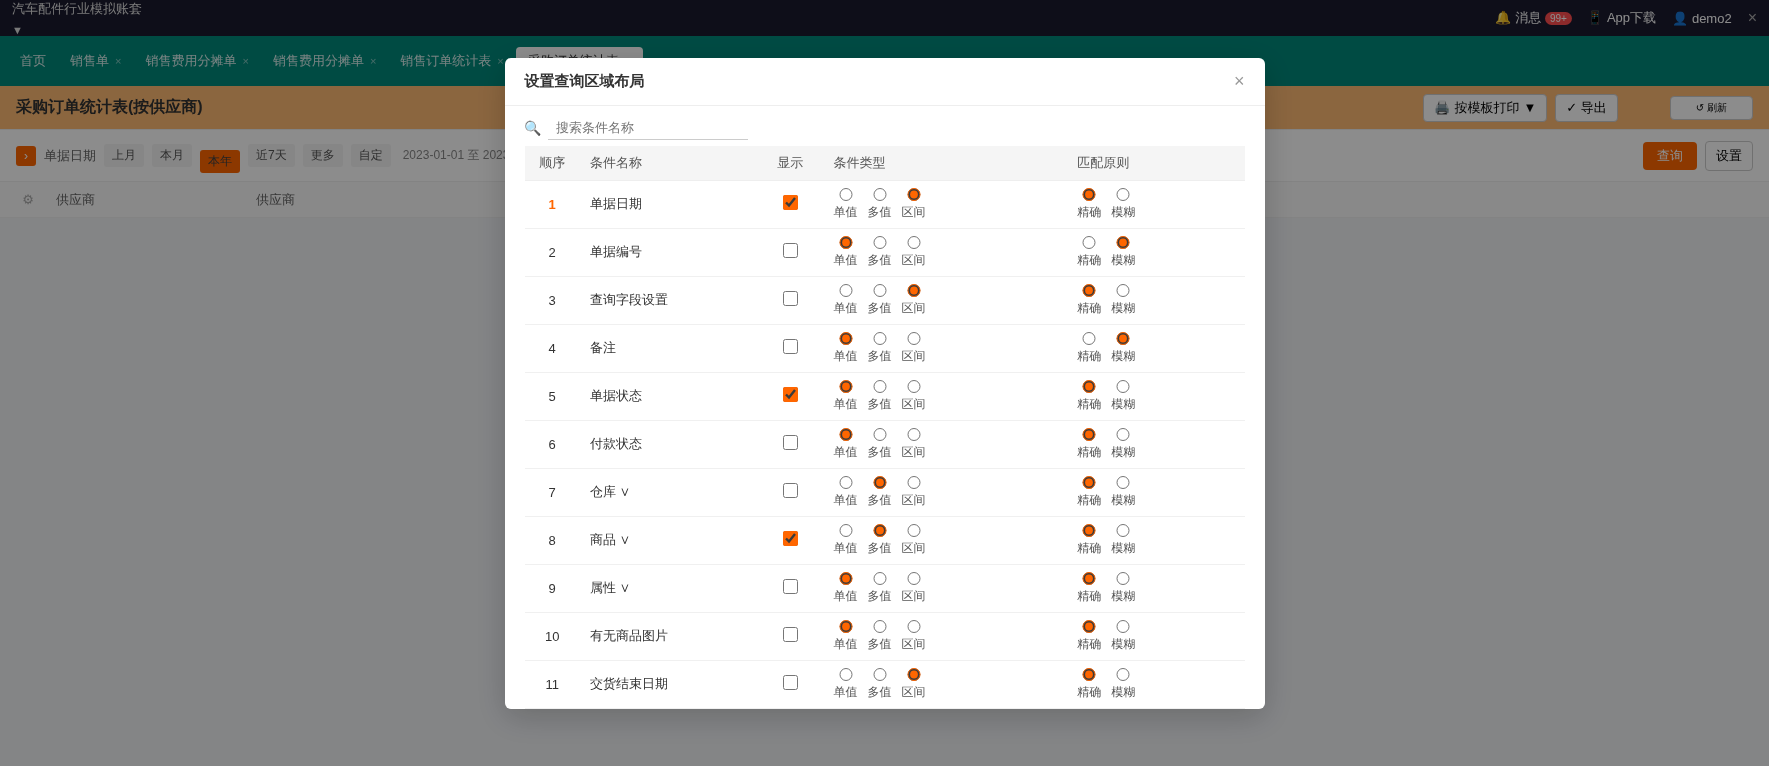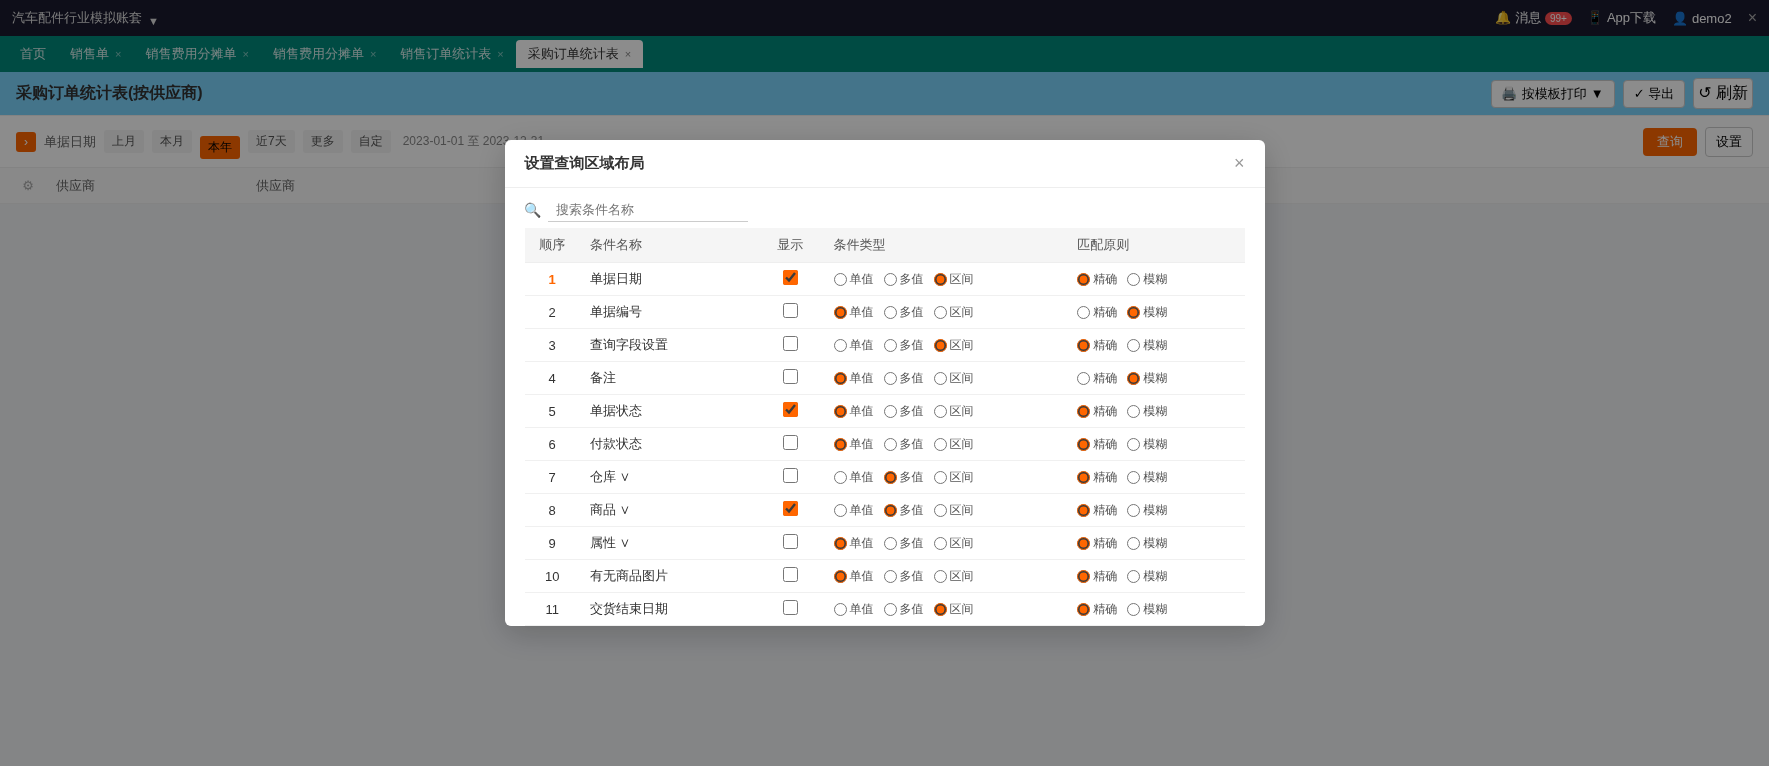--- a/index.html
+++ b/index.html
@@ -8,28 +8,28 @@
     
     .top-bar {
       height: 36px;
       background: #1a1a2e;
       display: flex;
       align-items: center;
       justify-content: space-between;
       padding: 0 12px;
       color: #fff;
     }
-    .top-bar-left { font-size: 13px; color: #ddd; display: flex; align-items: flex-end; gap: 6px; }
+    .top-bar-left { font-size: 13px; color: #ddd; display: flex; align-items: flex-start; gap: 6px; flex-direction: column; }
     .top-bar-right { display: flex; align-items: center; gap: 16px; font-size: 13px; }
     .top-bar-right .badge { background: #ff4d4f; color: #fff; border-radius: 10px; padding: 1px 5px; font-size: 10px; }
     .close-x { color: #aaa; cursor: pointer; font-size: 16px; }
 
     
     .tab-bar {
-      height: 36px;
+      height: 50px;
       background: #00897b;
       display: flex;
       align-items: center;
       padding: 0 8px;
     }
     .tab-item {
       height: 28px;
       padding: 0 12px;
       border-radius: 4px 4px 0 0;
       display: flex;
@@ -37,47 +37,47 @@
       gap: 6px;
       font-size: 13px;
       cursor: pointer;
       color: rgba(255,255,255,0.85);
     }
     .tab-item.active { background: #fff; color: #333; }
     .tab-item .tab-close { font-size: 11px; opacity: 0.6; }
 
     
     .page-header {
-      background: #7dd3fc;
+      background: #fdba74;
       height: 44px;
       display: flex;
       align-items: center;
       justify-content: space-between;
       padding: 0 16px;
       border-bottom: 1px solid #eee;
     }
     .page-title { font-size: 16px; font-weight: 600; color: #333; }
     .header-actions { display: flex; align-items: center; gap: 8px; }
     .btn-print { background: #fff; border: 1px solid #ccc; border-radius: 4px; padding: 4px 10px; cursor: pointer; font-size: 13px; display: flex; align-items: center; gap: 4px; }
     .btn-export { background: #fff; border: 1px solid #ccc; border-radius: 4px; padding: 4px 10px; cursor: pointer; font-size: 13px; }
-    .btn-refresh { background: #fff; border: 1px solid #ccc; border-radius: 4px; padding: 4px 4px; cursor: pointer; font-size: 16px; }
+    .btn-refresh { background: #fff; border: 1px solid #ccc; border-radius: 4px; padding: 4px 25px; cursor: pointer; font-size: 10px; margin-left: 44px; }
 
     
     .filter-bar {
       background: #fff;
       padding: 8px 16px;
       display: flex;
       align-items: center;
       gap: 8px;
       border-bottom: 1px solid #eee;
     }
     .filter-toggle { background: #f60; color: #fff; border: none; border-radius: 3px; width: 20px; height: 20px; cursor: pointer; font-size: 12px; }
     .filter-date-label { color: #666; font-size: 13px; }
     .filter-btn { border: none; border-radius: 3px; padding: 3px 8px; cursor: pointer; font-size: 12px; color: #555; background: #f5f5f5; }
-    .filter-btn.active { background: #f60; color: #000000; margin-top: 12px; }
+    .filter-btn.active { background: #f60; color: #404040; margin-top: 12px; }
     .date-range { font-size: 12px; color: #888; margin-left: 4px; }
     .btn-query { background: #f60; color: #fff; border: none; border-radius: 4px; padding: 5px 14px; cursor: pointer; font-size: 13px; margin-left: auto; }
     .btn-settings { background: #fff; border: 1px solid #ccc; border-radius: 4px; padding: 5px 10px; cursor: pointer; font-size: 13px; }
 
     
     .table-area {
       background: #fff;
       margin: 0;
       overflow: auto;
     }
@@ -185,21 +185,21 @@
       color: #333;
       border-bottom: 1px solid #f0f0f0;
       vertical-align: middle;
     }
 
     
     .cb { width: 15px; height: 15px; cursor: pointer; accent-color: #f60; }
 
     
     .radio-group { display: flex; align-items: center; gap: 10px; }
-    .radio-item { display: flex; gap: 3px; font-size: 12px; color: #555; cursor: pointer; }
+    .radio-item { display: flex; gap: 3px; font-size: 12px; color: #555; cursor: pointer; flex-direction: column; }
     .radio-item input[type=radio] { accent-color: #f60; cursor: pointer; }
 
     
     .modal-footer {
       padding: 14px 20px;
       display: flex;
       justify-content: flex-end;
       gap: 10px;
       border-top: 1px solid #eee;
     }

